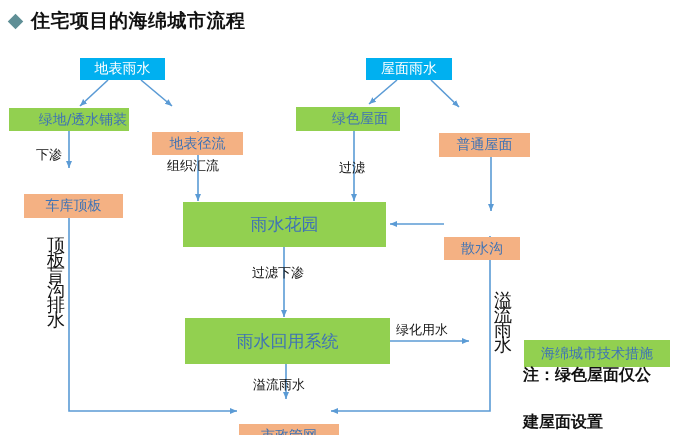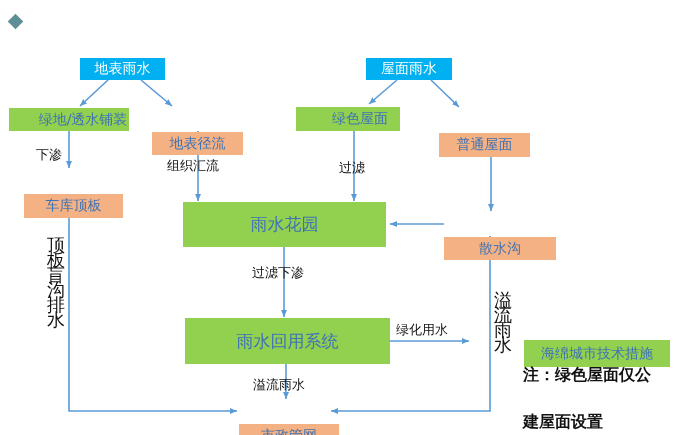--- a/index.html
+++ b/index.html
@@ -18,20 +18,21 @@
   .f17 { font-size:17px; }
   .lbl { position:absolute; font-size:13px; color:#111; white-space:nowrap; }
   .vlbl { position:absolute; font-size:18px; color:#111; width:14px; line-height:15px; word-break:break-all; text-align:center; }
   .note { position:absolute; font-size:16px; font-weight:bold; color:#111; white-space:nowrap; }
 </style>
 </head>
 <body>
 
 <div class="title">
   <span class="diamond"></span>
+  <span class="text">住宅项目的海绵城市流程</span>
 </div>
 
 <svg class="lines" width="676" height="435">
   <defs>
     <marker id="ah" markerWidth="8" markerHeight="8" refX="7" refY="4" orient="auto" markerUnits="userSpaceOnUse">
       <path d="M0,1 L7,4 L0,7 Z" fill="#5b9bd5"></path>
     </marker>
   </defs>
   <g stroke="#5b9bd5" stroke-width="1.6" fill="none">
     <line x1="108" y1="80" x2="80" y2="106" marker-end="url(#ah)"></line>
@@ -71,21 +72,21 @@
     <span>普通屋面</span>
   </div>
 
 <div class="node orange f14" style="left:24px;top:170px;width:99px;height:24px;">
     <span>车库顶板</span>
   </div>
 
 <div class="node green f17" style="left:183px;top:202px;width:203px;height:45px;">
     <span>雨水花园</span>
   </div>
-<div class="node orange f14" style="left:444px;top:213px;width:112px;height:23px;">
+<div class="node orange f14" style="left:444px;top:213px;width:76px;height:23px;">
     <span>散水沟</span>
   </div>
 
 <div class="node green f17" style="left:185px;top:318px;width:205px;height:46px;">
     <span>雨水回用系统</span>
   </div>
 
 <div class="node orange f14" style="left:239px;top:400px;width:100px;height:23px;">
     <span>市政管网</span>
   </div>

